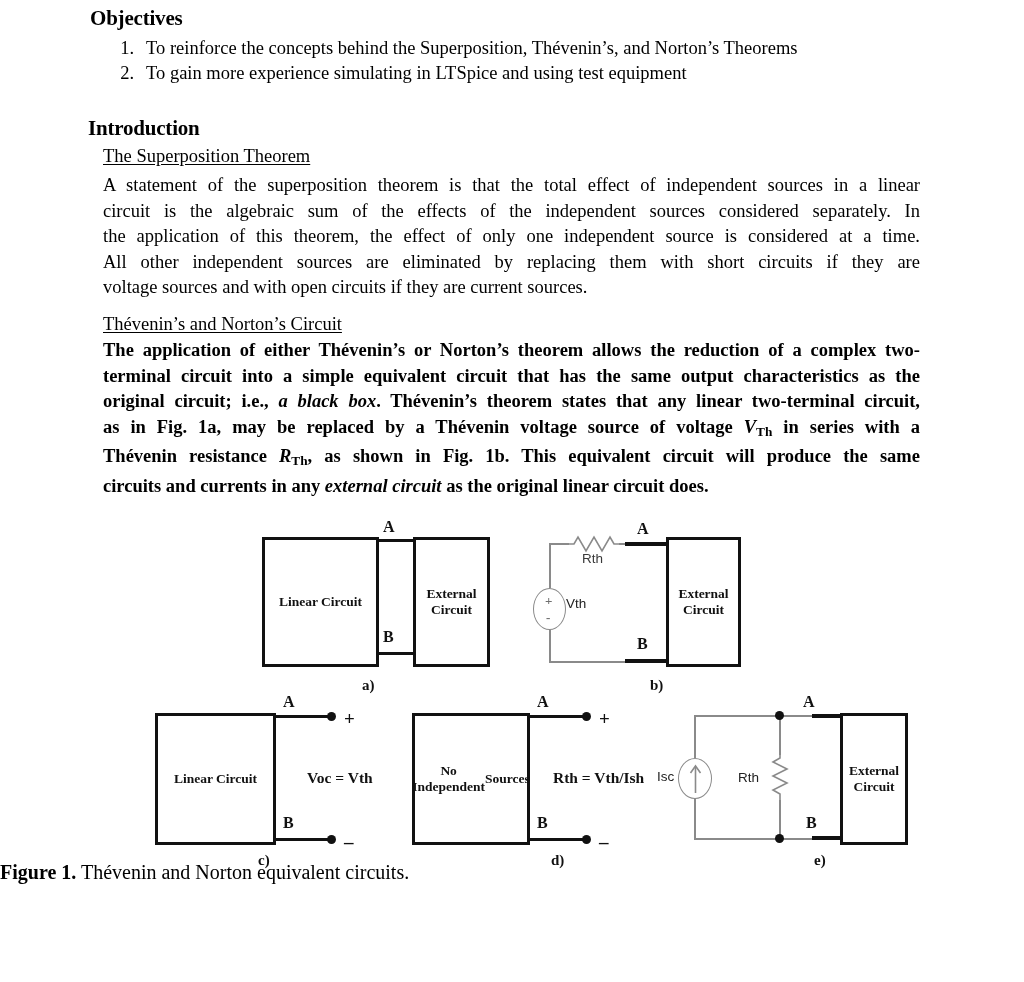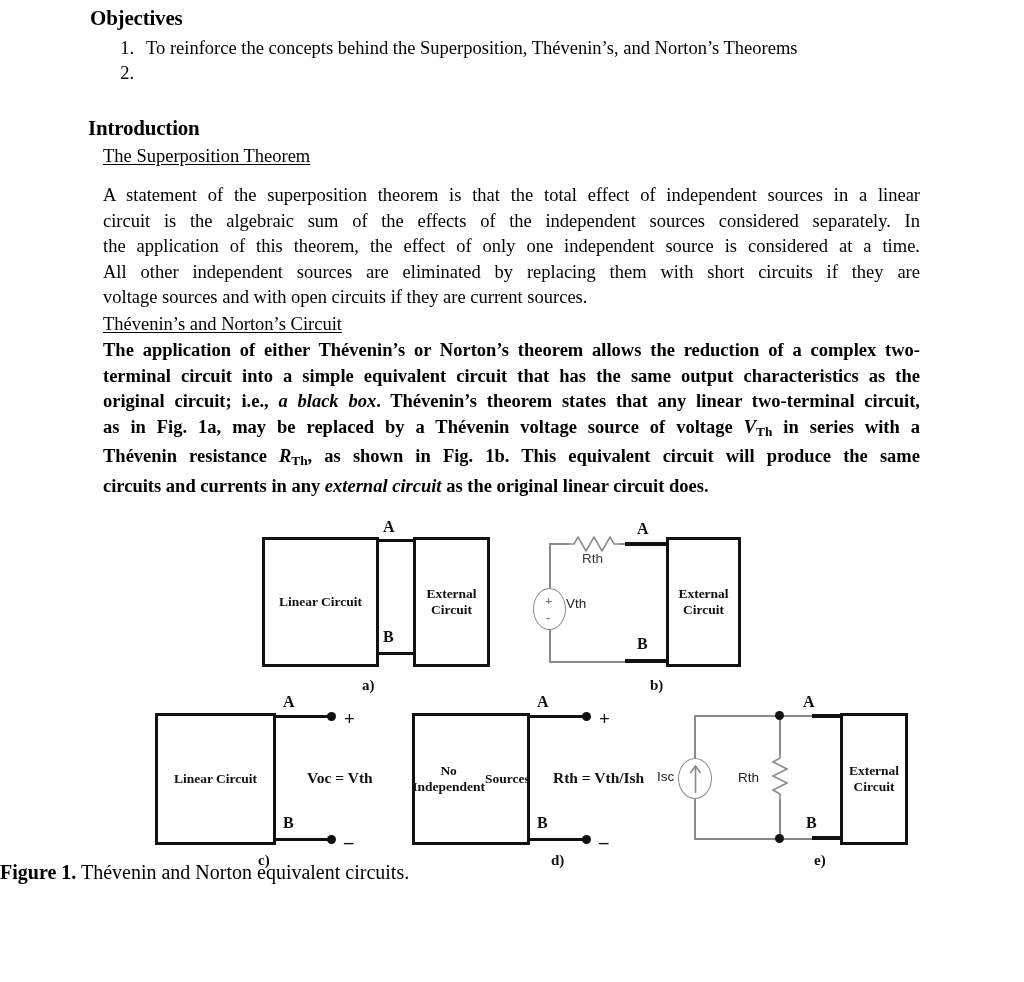--- a/index.html
+++ b/index.html
@@ -71,21 +71,21 @@
     text-align: justify;
   }
   .para > .line {
     display: block;
     white-space: nowrap;
   }
   .para > .line.just {
     text-align: justify;
     text-align-last: justify;
   }
-  #superposition-para { top: 183px; }
+  #superposition-para { top: 173px; }
   #thevenin-para { top: 338px; font-weight: bold; }
 
   i, .ital { font-style: italic; }
   .sub {
     font-size: 0.72em;
     vertical-align: -0.22em;
     font-style: normal;
   }
 
   
@@ -186,20 +186,21 @@
 
   <div class="h-section" id="objectives-heading">Objectives</div>
 
   <div class="obj-list">
     <div class="obj-item">
       <span class="obj-num">1.</span>
       <span>To reinforce the concepts behind the Superposition, Thévenin’s, and Norton’s Theorems</span>
     </div>
     <div class="obj-item">
       <span class="obj-num">2.</span>
+      <span>To gain more experience simulating in LTSpice and using test equipment</span>
     </div>
   </div>
 
   <div class="h-section" id="introduction-heading">Introduction</div>
 
   <div class="subhead" id="superposition-subhead">The Superposition Theorem</div>
 
   <div class="para" id="superposition-para">
     <span class="line just">A statement of the superposition theorem is that the total effect of independent sources in a linear</span>
     <span class="line just">circuit is the algebraic sum of the effects of the independent sources considered separately. In</span>

